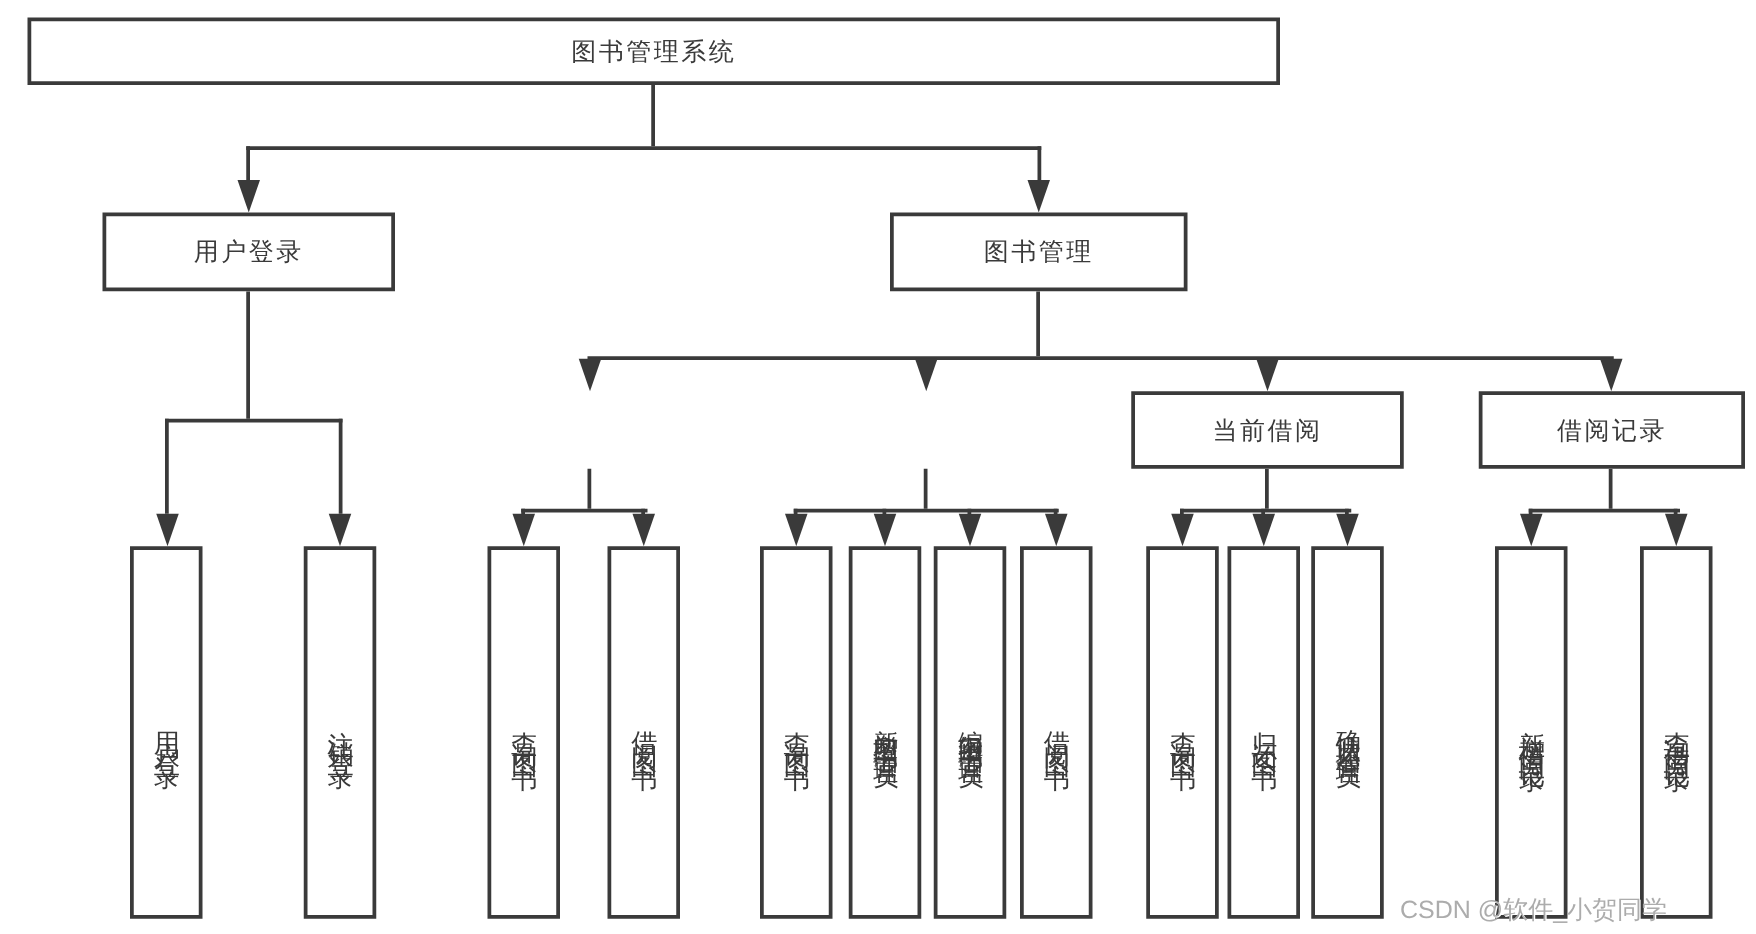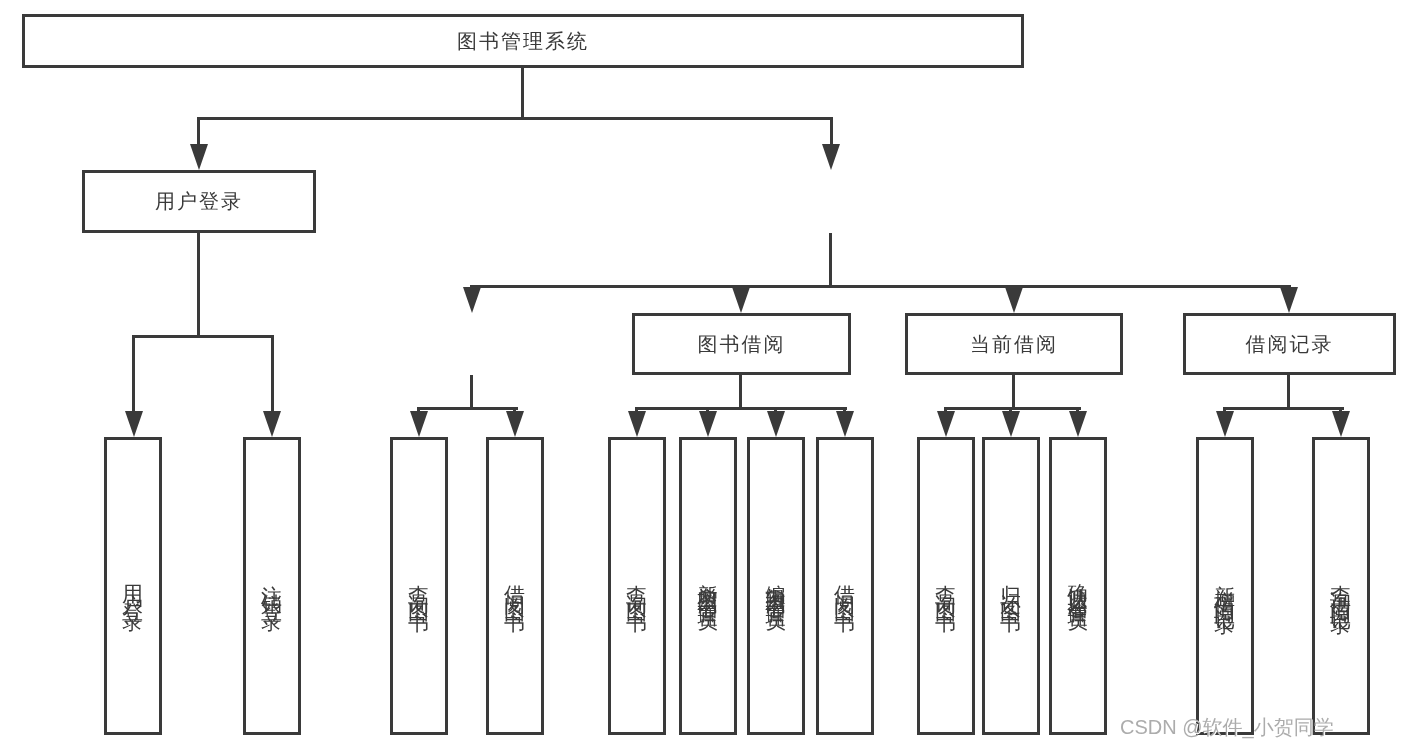--- a/index.html
+++ b/index.html
@@ -113,24 +113,24 @@
     <div class="arr" style="left:1332px; top:411px;"></div>
   </div>
 
   <div class="box hbox" style="left:22px; top:14px; width:1002px; height:54px;">
     <span>图书管理系统</span>
   </div>
 
   <div class="box hbox" style="left:82px; top:170px; width:234px; height:63px;">
     <span>用户登录</span>
   </div>
+  <div class="box hbox" style="left:712px; top:170px; width:238px; height:63px;">
+    <span>图书管理</span>
+  </div>
 
-  <div class="box hbox" style="left:632px; top:313px; width:219px; height:62px;">
-    <span>图书借阅</span>
-  </div>
   <div class="box hbox" style="left:905px; top:313px; width:218px; height:62px;">
     <span>当前借阅</span>
   </div>
   <div class="box hbox" style="left:1183px; top:313px; width:213px; height:62px;">
     <span>借阅记录</span>
   </div>
 
   <div class="box vbox" style="left:104px; top:437px; width:58px; height:298px;">
     <span class="vtext">用户登录</span>
   </div>

